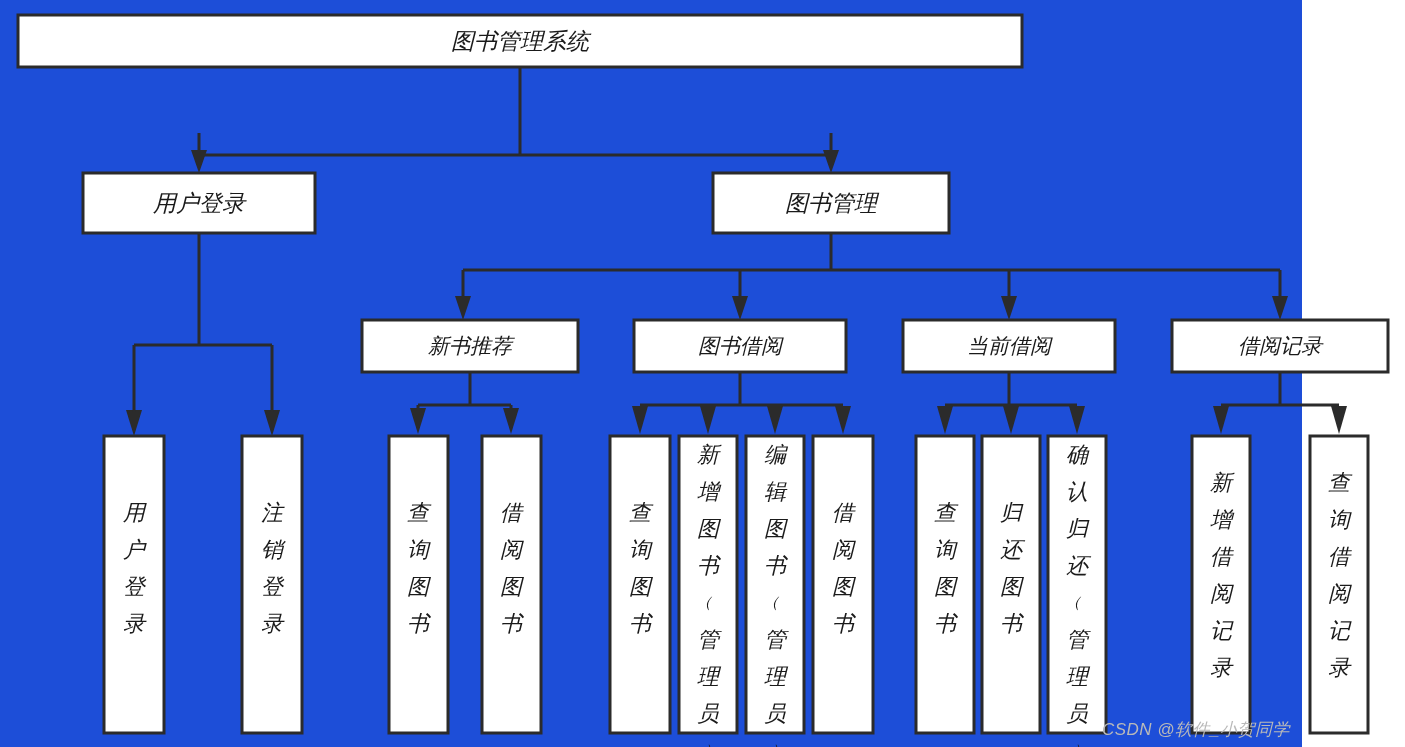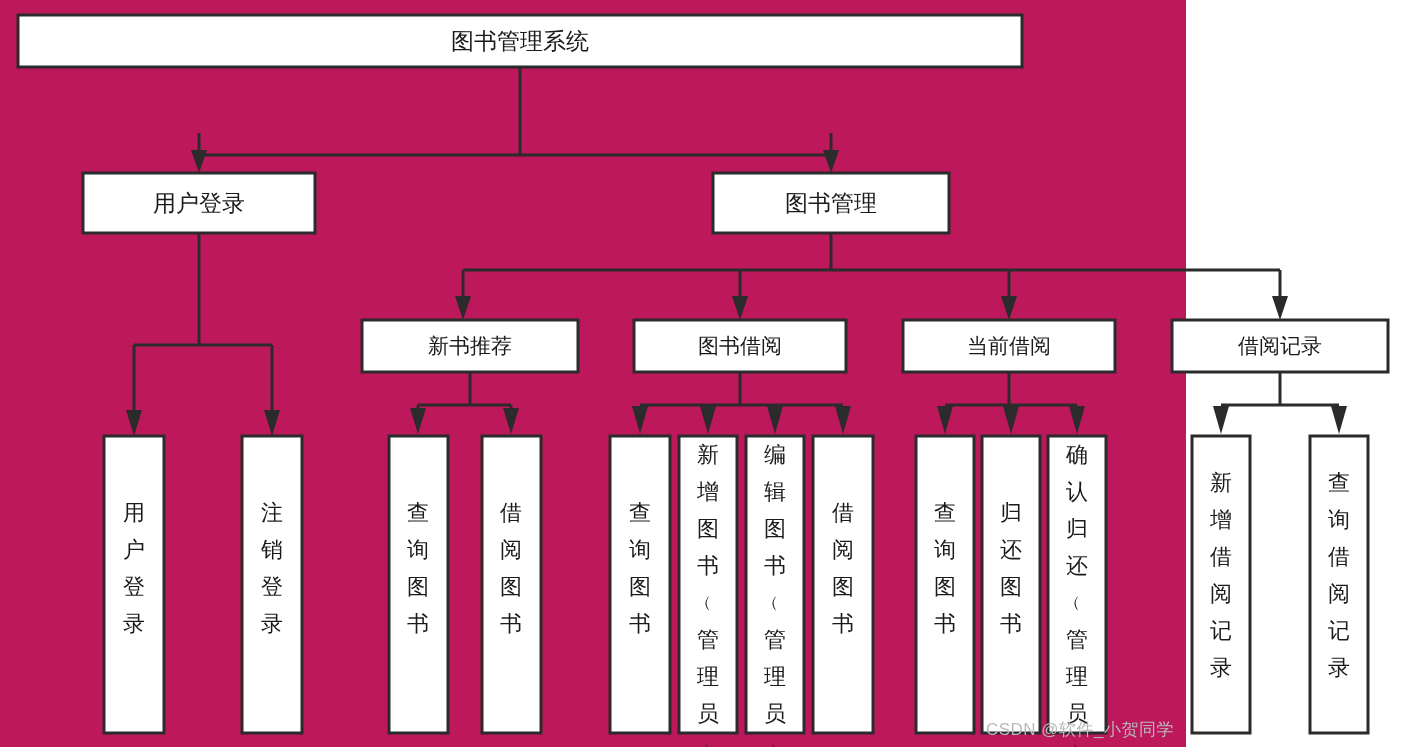--- a/index.html
+++ b/index.html
@@ -1,21 +1,21 @@
 <!DOCTYPE html>
 <html><head>
 <meta charset="utf-8">
 <style>
   html,body{margin:0;padding:0;background:#ffffff;}
   body{
     width:1405px;height:747px;
     font-family:"Liberation Sans","DejaVu Sans",sans-serif;
     overflow:hidden;
   }
-  #diagram-root{position:relative;width:1186px;height:747px;background:#be185d;}
+  #diagram-root{position:relative;width:1302px;height:747px;background:#1d4ed8;font-style:italic;}
   svg{display:block;}
   .node-box{fill:#ffffff;stroke:#2b2b2b;stroke-width:3;}
   .connector{stroke:#2b2b2b;stroke-width:3;fill:none;stroke-linecap:butt;}
   .arrow-head{fill:#2b2b2b;stroke:none;}
   .node-label{
     font-family:"Liberation Sans","DejaVu Sans",sans-serif;
     fill:#1a1a1a;
     font-size:21px;
     text-anchor:middle;
     dominant-baseline:middle;

